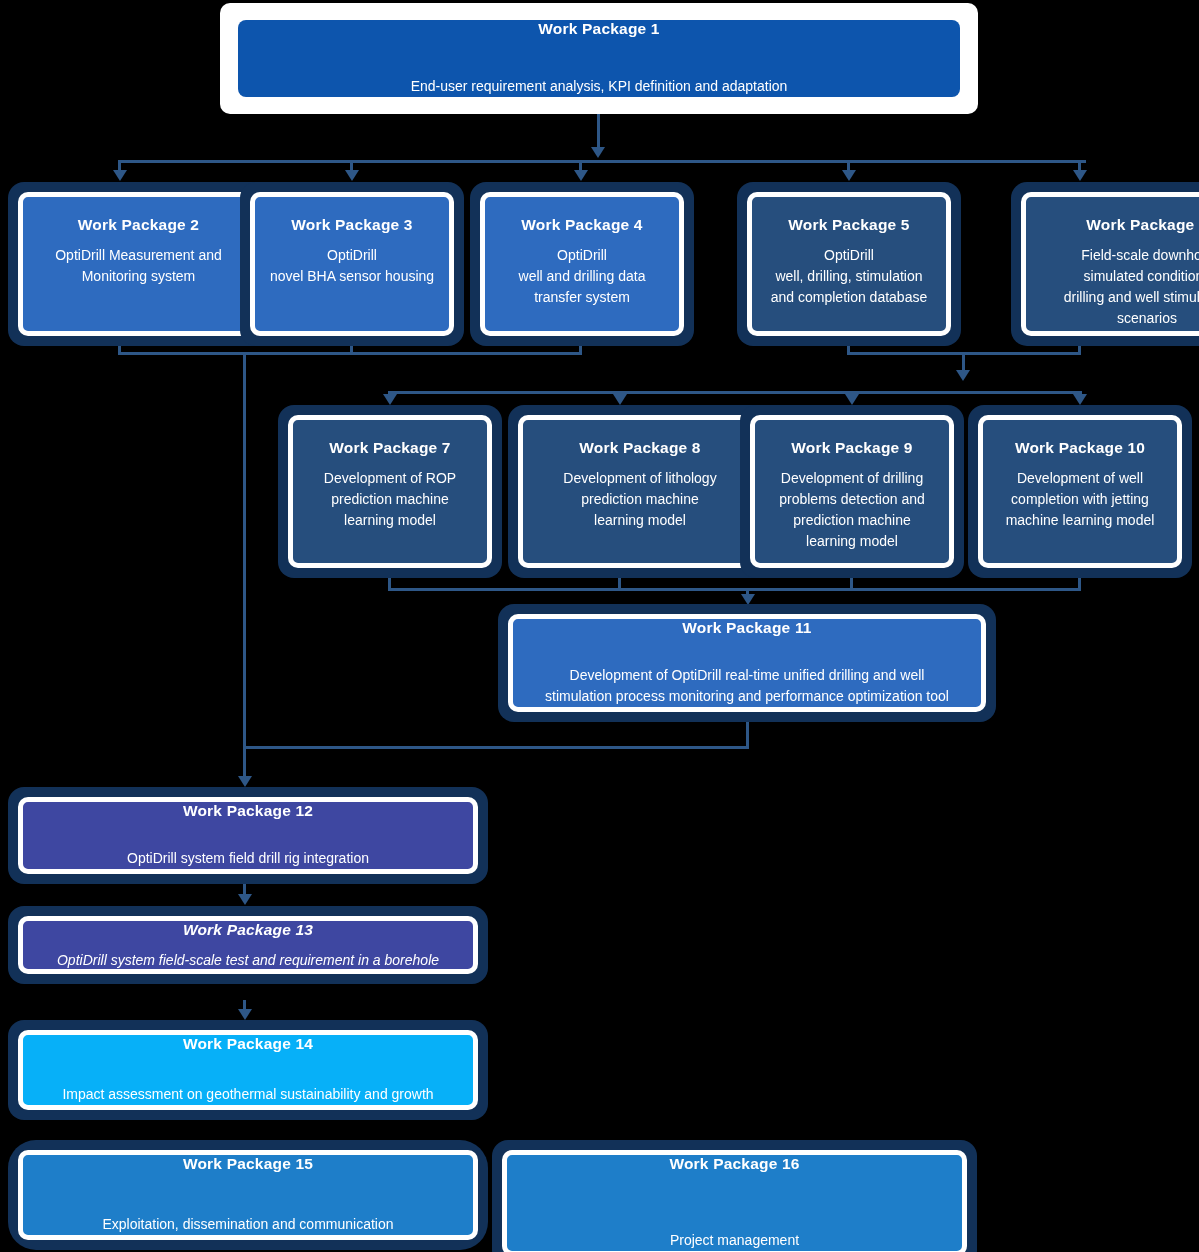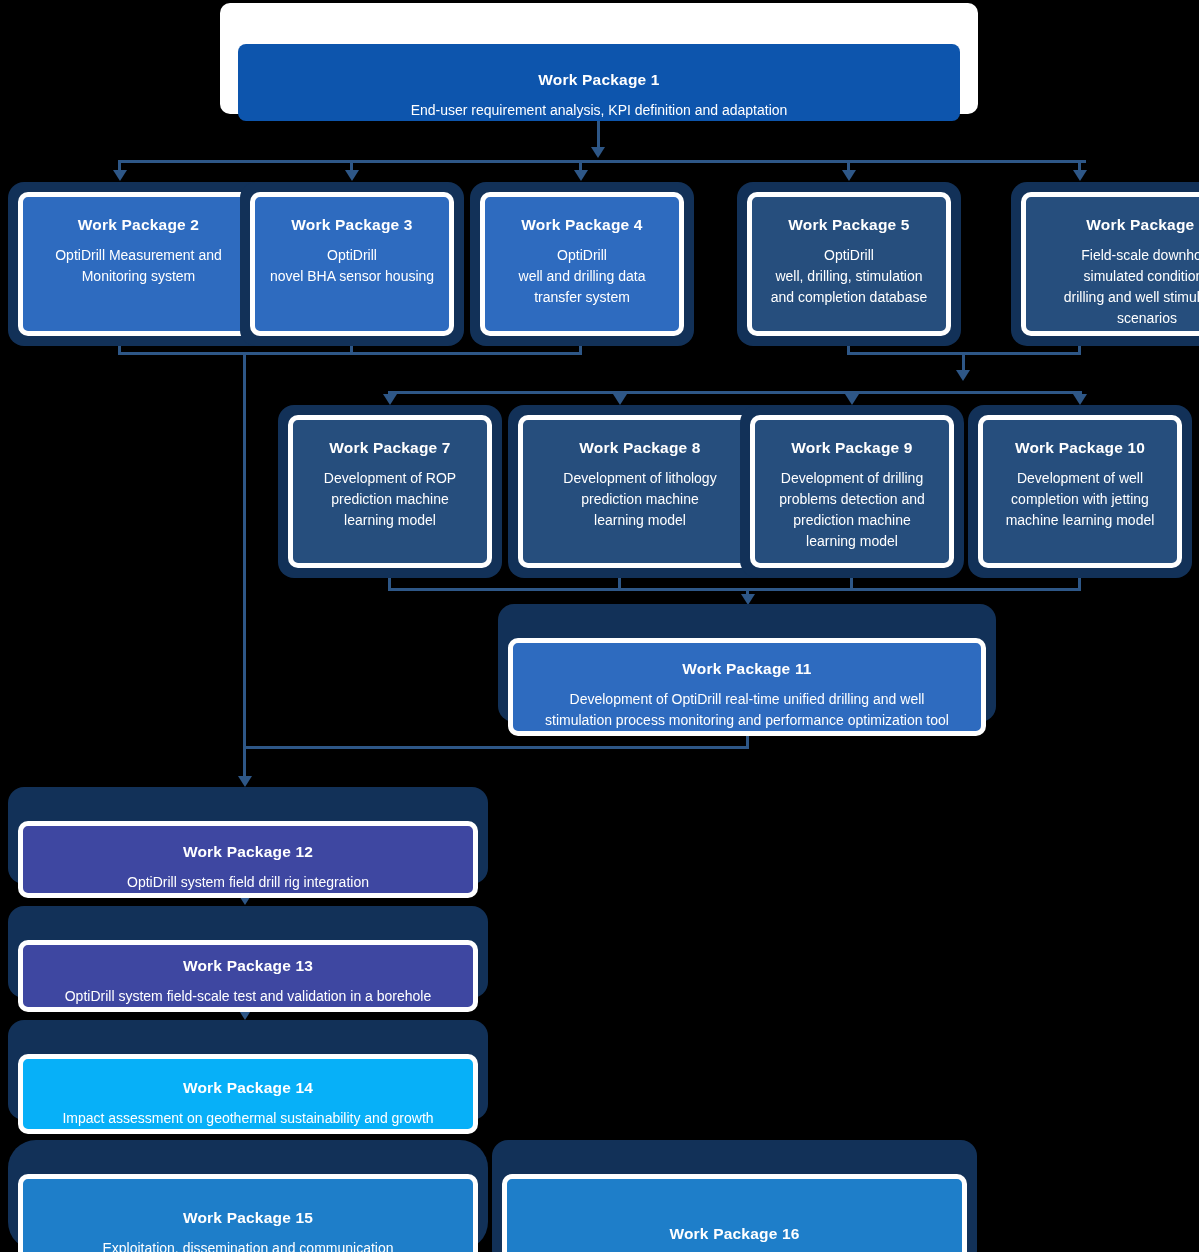--- a/index.html
+++ b/index.html
@@ -24,21 +24,21 @@
   
   .line{position:absolute;background:var(--connector);}
   .arrow-head{position:absolute;width:0;height:0;
     border-left:7px solid transparent;border-right:7px solid transparent;
     border-top:11px solid var(--connector);}
   
   .halo{position:absolute;background:var(--halo);border-radius:16px;padding:10px;box-sizing:border-box;}
   .box{width:100%;height:100%;box-sizing:border-box;border:5px solid var(--box-border);
     border-radius:10px;display:flex;flex-direction:column;align-items:center;
     color:var(--text);text-align:center;}
-  .box.center{justify-content:flex-end;margin-top:24px;}
+  .box.center{justify-content:space-between;}
   .box.tall{justify-content:flex-start;padding-top:19px;}
   .title{font-weight:700;font-size:15.5px;letter-spacing:.2px;}
   .desc{margin-top:11px;font-size:14px;line-height:1.5;white-space:pre-line;padding:0 8px;}
   .fill-wp1{background:var(--wp1-fill);}
   .fill-medium{background:var(--medium-blue-fill);}
   .fill-navy{background:var(--dark-navy-fill);}
   .fill-indigo{background:var(--indigo-fill);}
   .fill-cyan{background:var(--cyan-fill);}
   .fill-bottom{background:var(--bottom-blue-fill);}
   
@@ -46,25 +46,25 @@
     border-radius:10px;padding:17px 18px;box-sizing:border-box;}
   .wp1-card .box{border:none;border-radius:8px;}
   
   .wp2{left:8px;top:182px;width:261px;height:164px;}
   .wp3{left:240px;top:182px;width:224px;height:164px;}
   .wp4{left:470px;top:182px;width:224px;height:164px;}
   .wp5{left:737px;top:182px;width:224px;height:164px;}
   .wp6{left:968px;top:182px;width:272px;height:164px;margin-left:43px;}
   .wp7{left:278px;top:405px;width:224px;height:173px;}
   .wp8{left:508px;top:405px;width:264px;height:173px;}
-  .wp9{left:740px;top:405px;width:224px;height:173px;border-radius:18px;}
+  .wp9{left:740px;top:405px;width:224px;height:173px;}
   .wp10{left:968px;top:405px;width:224px;height:173px;}
   .wp11{left:498px;top:604px;width:498px;height:118px;}
   .wp12{left:8px;top:787px;width:480px;height:97px;}
-  .wp13{left:8px;top:906px;width:480px;height:92px;}
+  .wp13{left:8px;top:906px;width:480px;height:78px;font-style:italic;}
   .wp14{left:8px;top:1020px;width:480px;height:100px;}
   .wp15{left:8px;top:1140px;width:480px;height:110px;border-radius:28px;}
   .wp16{left:492px;top:1140px;width:485px;height:126px;}
   
   .c-wp1-shaft{left:597px;top:113px;width:3px;height:34px;}
   .c-wp1-head{left:591px;top:147px;}
   .c-branch1{left:118px;top:160px;width:968px;height:3px;}
   .s-wp2{left:118px;top:160px;width:3px;height:10px;} .h-wp2{left:113px;top:170px;}
   .s-wp3{left:350px;top:160px;width:3px;height:10px;} .h-wp3{left:345px;top:170px;}
   .s-wp4{left:579px;top:160px;width:3px;height:10px;} .h-wp4{left:574px;top:170px;}
@@ -243,21 +243,21 @@
 
   <div class="halo wp12">
     <div class="box fill-indigo center">
       <div class="title">Work Package 12</div>
       <div class="desc">OptiDrill system field drill rig integration</div>
     </div>
   </div>
   <div class="halo wp13">
     <div class="box fill-indigo center">
       <div class="title">Work Package 13</div>
-      <div class="desc">OptiDrill system field-scale test and validation in a borehole</div>
+      <div class="desc">OptiDrill system field-scale test and requirement in a borehole</div>
     </div>
   </div>
   <div class="halo wp14">
     <div class="box fill-cyan center">
       <div class="title">Work Package 14</div>
       <div class="desc">Impact assessment on geothermal sustainability and growth</div>
     </div>
   </div>
 
   <div class="halo wp15">

